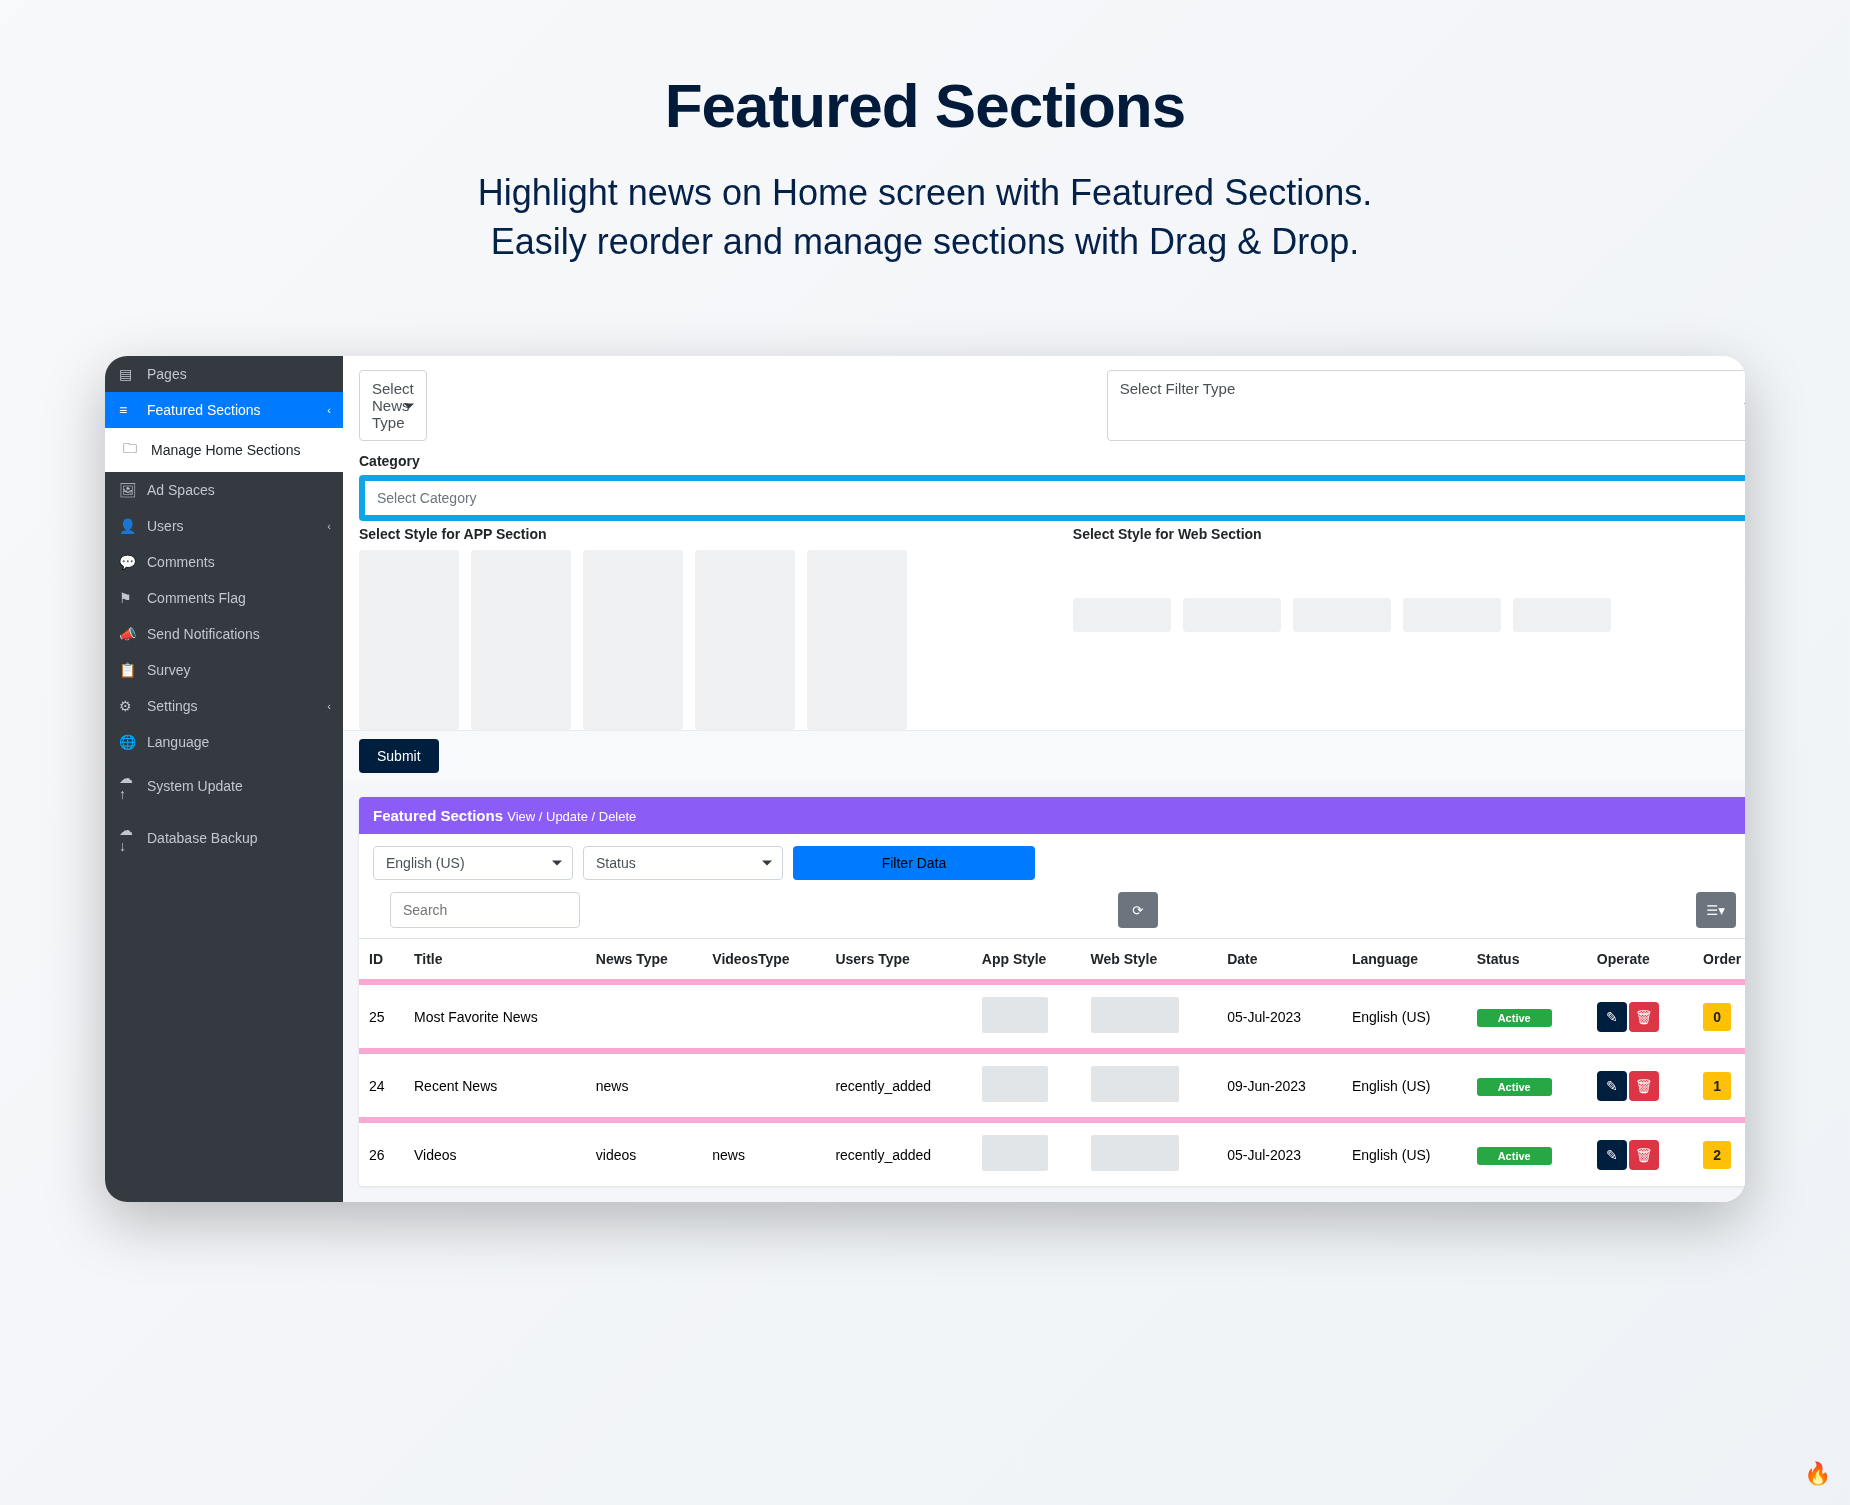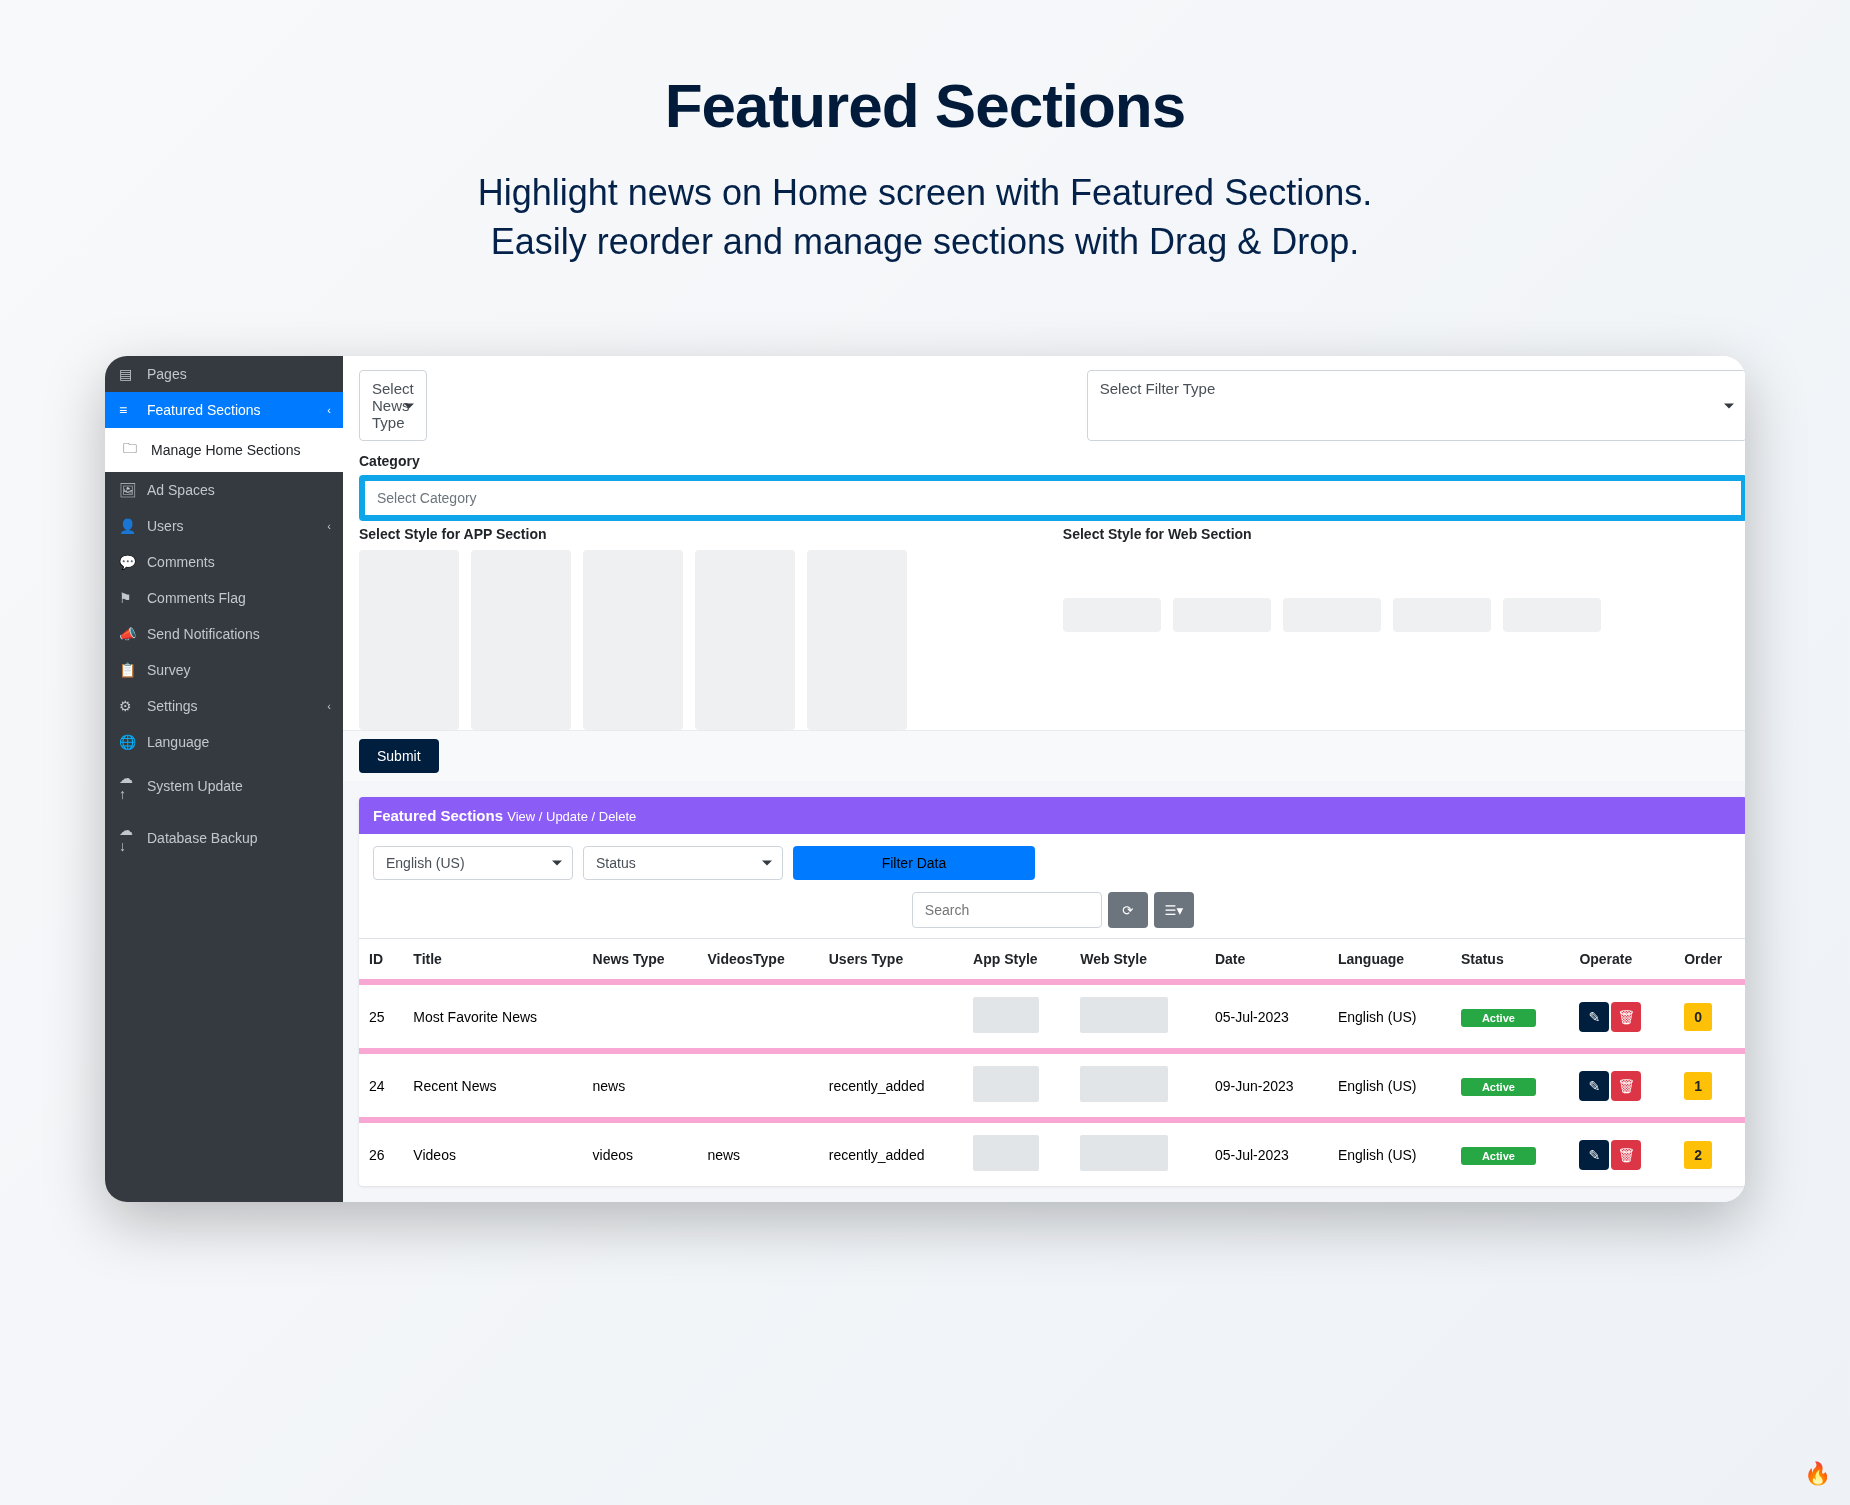--- a/index.html
+++ b/index.html
@@ -14,39 +14,39 @@
 .sb-item.active { background:#007bff; color:#fff; }
 .sb-sub { background:#fff; color:#212529; padding: 10px 14px 10px 18px; display:flex; align-items:center; }
 .sb-sub .ic { width: 18px; margin-right: 10px; }
 .chev { position: absolute; right: 12px; font-size: 11px; }
 .main { flex: 1; background: #f4f6f9; display: flex; flex-direction: column; }
 .form-area { background:#fff; margin:0; padding: 14px 16px 0; }
 .row { display: flex; gap: 660px; margin-bottom: 12px; }
 .sel { border:1px solid #ced4da; border-radius:4px; padding: 9px 12px; font-size: 15px; color:#495057; position:relative; background:#fff; }
 .sel::after { content:""; position:absolute; right:12px; top:50%; border:5px solid transparent; border-top-color:#343a40; transform:translateY(-25%); }
 .sel.w50 { flex:1; max-width: 328px; }
-.sel.wfilter { width: 660px; }
+.sel.wfilter { width: 660px; margin-left: 20px; }
 .lbl { font-weight:700; font-size:14px; color:#212529; margin-bottom:6px; display:block; }
 .cat { border:6px solid #0ea5e9; border-radius:4px; padding:9px 12px; color:#6c757d; font-size:14px; margin-bottom:5px; }
 .style-row { display:flex; gap:20px; }
 .style-col { flex:1; }
 .thumbs { display:flex; gap:12px; margin-top:8px; }
 .thumb { background:#eef0f2; border-radius:4px; }
 .t-app { width:100px; height:180px; }
 .t-web { width:98px; height:34px; margin-top:48px; }
 .submit-bar { background:#f8f9fa; padding:8px 16px; border-top:1px solid #e9ecef; }
 .btn-submit { background:#001f3f; color:#fff; border:none; padding:9px 18px; border-radius:4px; font-size:14px; cursor:pointer; }
 .table-card { margin:16px; border-radius:4px; overflow:hidden; box-shadow:0 1px 3px rgba(0,0,0,0.1); background:#fff; }
 .card-head { background:#8b5cf6; color:#fff; padding:10px 14px; font-size:15px; font-weight:700; }
 .card-head span { font-weight:400; font-size:13px; }
 .filter-row { padding:12px 14px; display:flex; gap:10px; align-items:center; }
 .fsel { border:1px solid #ced4da; border-radius:4px; padding:8px 12px; font-size:14px; width:200px; position:relative; color:#495057; }
 .fsel::after { content:""; position:absolute; right:10px; top:50%; border:5px solid transparent; border-top-color:#343a40; transform:translateY(-25%); }
 .btn-filter { background:#007bff; color:#000000; border:none; padding:9px 28px; border-radius:4px; font-size:14px; cursor:pointer; width:242px; }
-.tool-row { display:flex; justify-content:center; gap:6px; padding:0 18px 10px; }
+.tool-row { display:flex; justify-content:space-between; gap:6px; padding:0 31px 10px; }
 .search { border:1px solid #ced4da; border-radius:4px; padding:8px 12px; width:190px; font-size:14px; }
 .tool-btn { background:#6c757d; color:#fff; border:none; width:40px; height:36px; border-radius:4px; display:inline-flex; align-items:center; justify-content:center; cursor:pointer; }
 table { width:100%; border-collapse:collapse; font-size:14px; }
 th { text-align:left; padding:12px 10px; border-top:1px solid #dee2e6; border-bottom:2px solid #dee2e6; font-weight:700; color:#212529; }
 td { padding:12px 10px; border-top:6px solid #f9a8d4; vertical-align:middle; }
 .badge-act { background:#28a745; color:#fff; padding:3px 21px; border-radius:3px; font-size:11px; font-weight:700; }
 .op-btn { display:inline-flex; width:30px; height:30px; align-items:center; justify-content:center; border-radius:4px; color:#fff; margin-right:2px; cursor:pointer; }
 .op-edit { background:#001f3f; }
 .op-del { background:#dc3545; }
 .order-badge { background:#ffc107; color:#212529; width:28px; height:28px; border-radius:3px; display:inline-flex; align-items:center; justify-content:center; font-weight:700; }

